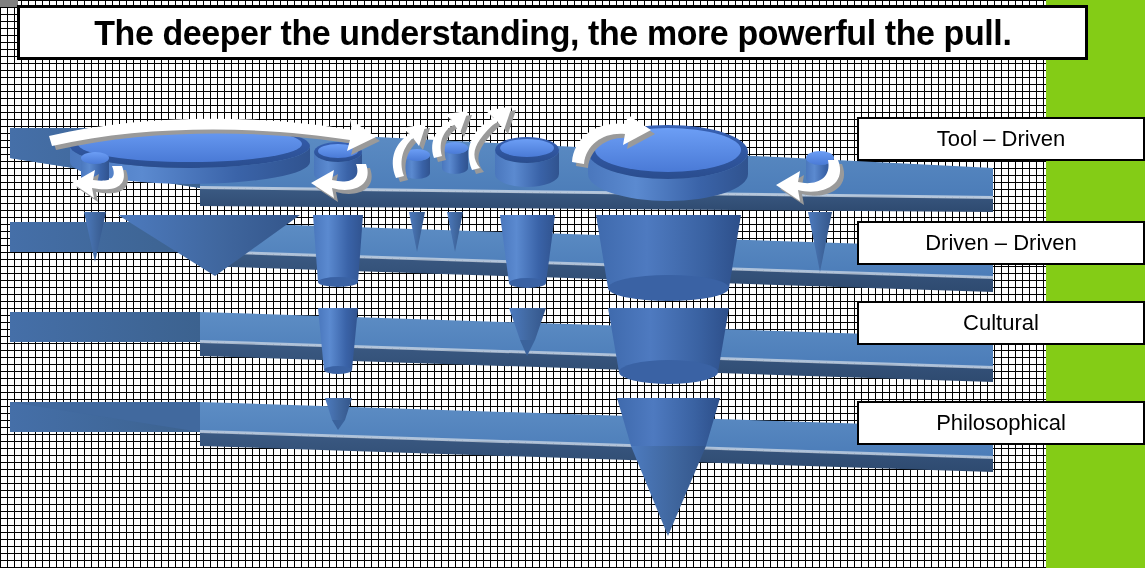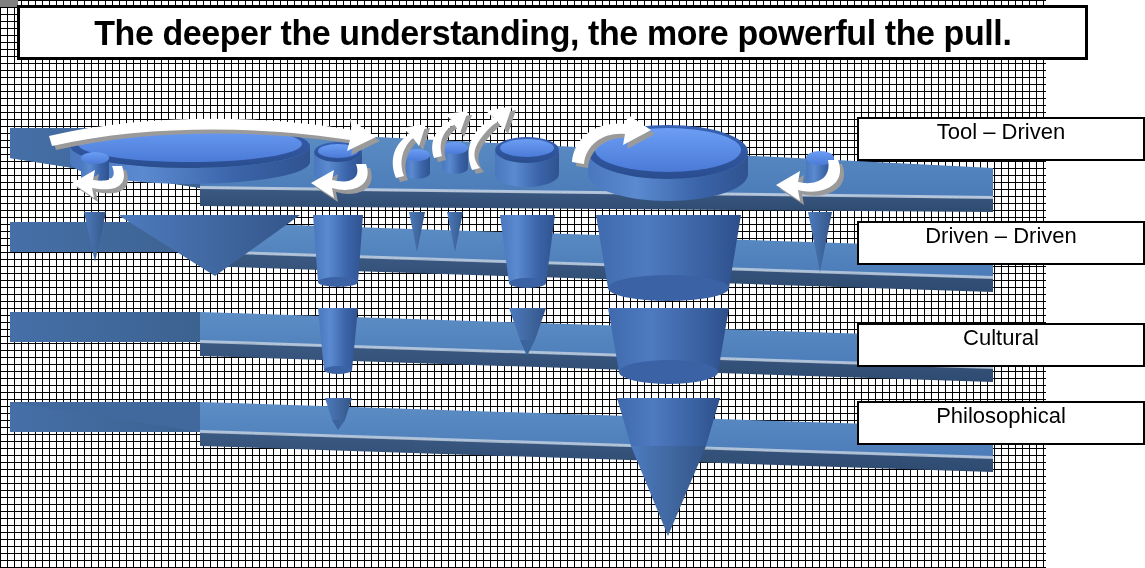--- a/index.html
+++ b/index.html
@@ -1,18 +1,18 @@
 <!DOCTYPE html>
 <html><head>
 <meta charset="utf-8">
 <style>
   html,body{margin:0;padding:0;background:#808080;}
   body{width:1145px;height:568px;overflow:hidden;font-family:"Liberation Sans",sans-serif;}
 
-  #stage{position:relative;width:1145px;height:568px;background:#ffffff;overflow:hidden;}
+  #stage{position:relative;width:1145px;height:568px;background:#84cc16;overflow:hidden;}
 
   
   #grid{
     position:absolute;left:0;top:0;width:1046px;height:568px;
     background-color:#ffffff;
     background-image:
       repeating-linear-gradient(to right,#000 0px,#000 1px,transparent 1px,transparent 7px),
       repeating-linear-gradient(to bottom,#000 0px,#000 1px,transparent 1px,transparent 7px);
     background-position:0px 0px, 0px 0px;
   }
@@ -28,21 +28,21 @@
   #title-text{
     font-size:35px;font-weight:bold;color:#000;letter-spacing:-0.4px;
     font-family:"Liberation Sans",sans-serif;white-space:nowrap;
     transform:scaleX(0.97);
   }
 
   
   .label-box{
     position:absolute;left:857px;width:288px;height:44px;
     background:#ffffff;border:2px solid #000000;box-sizing:border-box;
-    display:flex;justify-content:center;
+    display:flex;align-items:center;justify-content:center;
   }
   .label-text{font-size:22px;color:#000;white-space:nowrap;}
 
   
   #diagram{position:absolute;left:0;top:0;width:1046px;height:568px;}
 </style>
 </head>
 <body>
 
 <div id="stage">
@@ -275,20 +275,20 @@
   <div id="title-box">
     <span id="title-text">The deeper the understanding, the more powerful the pull.</span>
   </div>
 
   <div class="label-box" style="top:117px">
     <span class="label-text">Tool – Driven</span>
   </div>
   <div class="label-box" style="top:221px">
     <span class="label-text">Driven  – Driven</span>
   </div>
-  <div class="label-box" style="top:323px">
+  <div class="label-box" style="top:301px">
     <span class="label-text">Cultural</span>
   </div>
   <div class="label-box" style="top:401px">
     <span class="label-text">Philosophical</span>
   </div>
 
 </div>
 
 </body></html>

